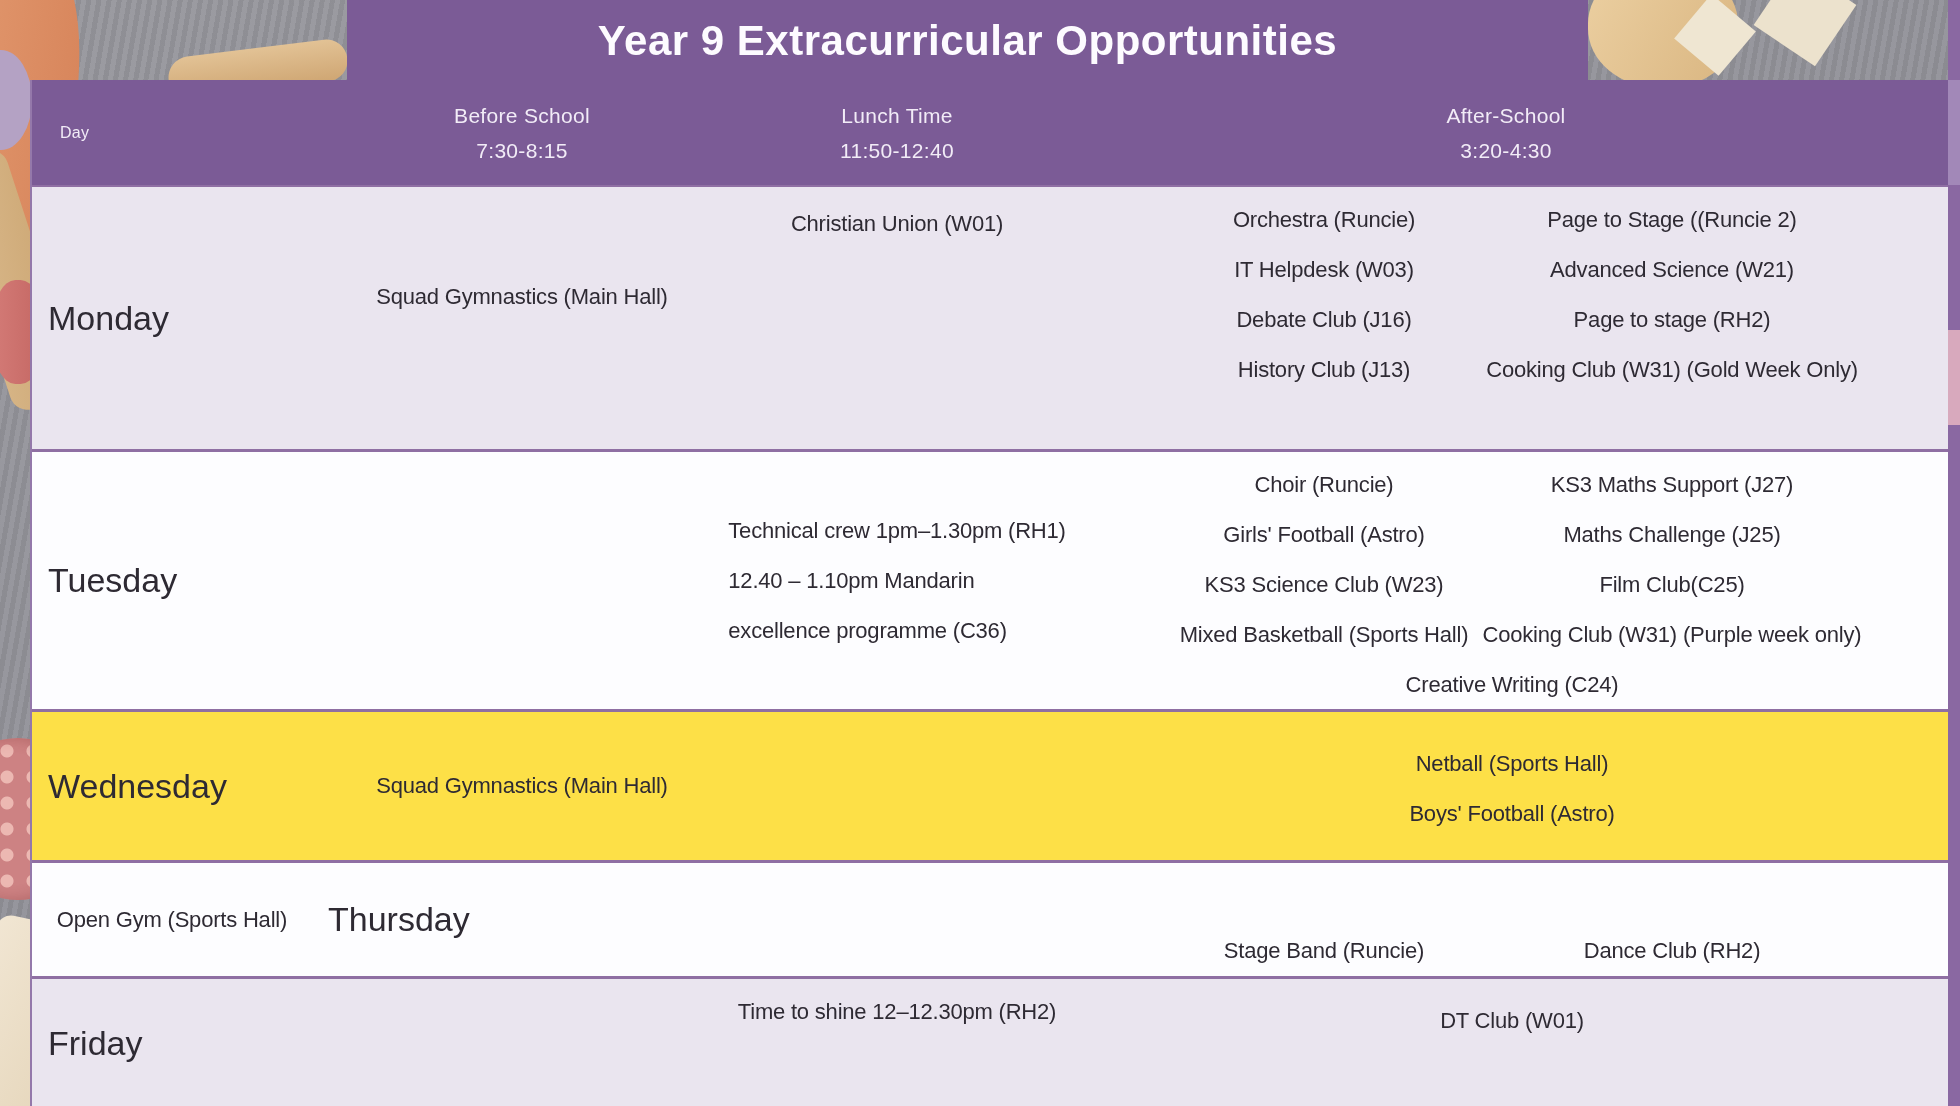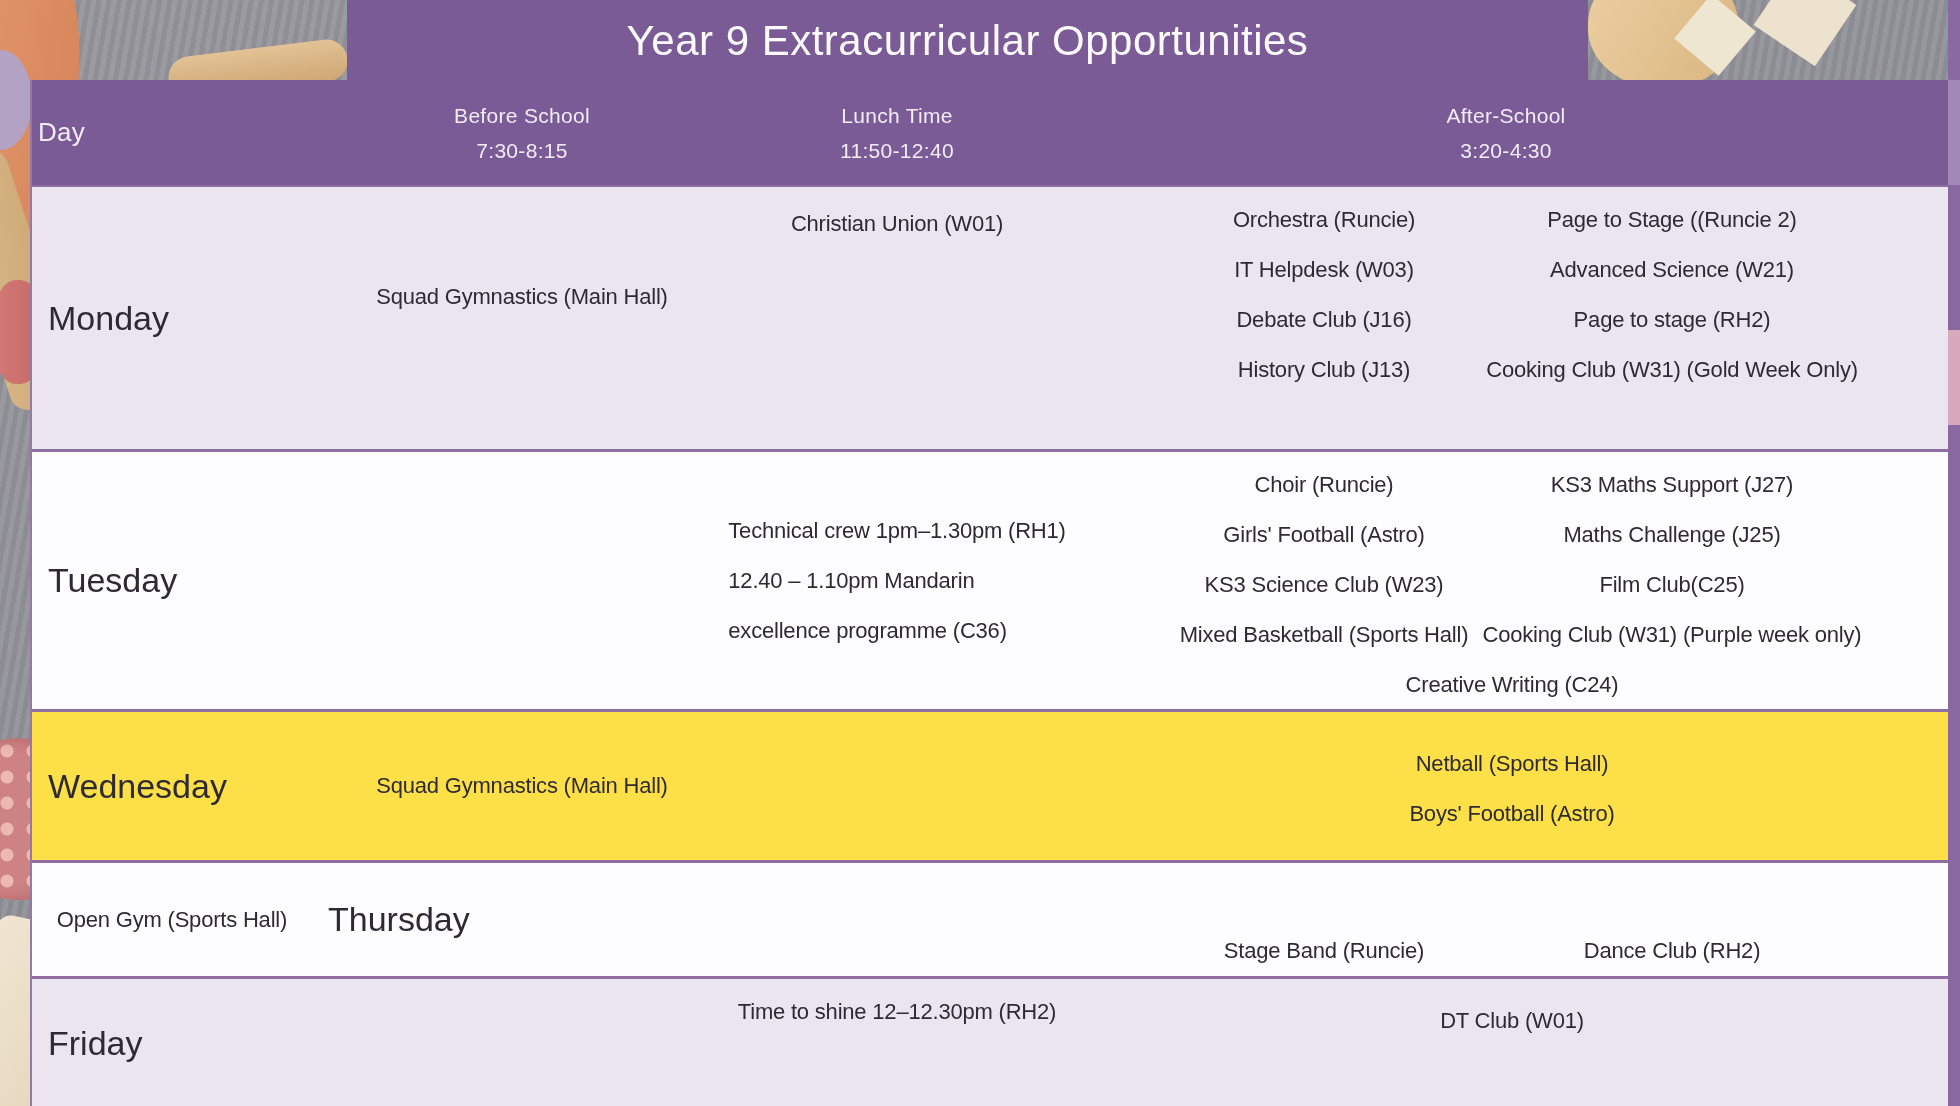--- a/index.html
+++ b/index.html
@@ -35,32 +35,32 @@
   .cream-diamond-1{left:1686px;top:6px;width:58px;height:58px;background:#efe6d2;transform:rotate(40deg)}
   .cream-diamond-2{left:1768px;top:-22px;width:74px;height:74px;background:#ece2cd;transform:rotate(34deg)}
   
   .right-strip{position:absolute;left:1948px;top:0;width:12px;height:1106px;background:#8a68a2;z-index:3}
   .right-strip .seg-light{position:absolute;left:0;top:80px;width:12px;height:105px;background:#a288b8}
   .right-strip .seg-pink{position:absolute;left:0;top:330px;width:12px;height:95px;background:#d8a9bd}
 
   
   .title-band{position:absolute;left:347px;top:0;width:1241px;height:82px;background:#7b5b96;
     z-index:2;display:flex;align-items:center;justify-content:center}
-  .title-band h1{margin:7px;font-size:42px;font-weight:400;letter-spacing:.5px;color:#fdfbff;
+  .title-band h1{margin:7px;font-size:42px;font-weight:700;letter-spacing:.5px;color:#fdfbff;
     font-stretch:condensed;white-space:nowrap}
 
   
   .schedule{position:absolute;left:30px;top:80px;width:1922px;z-index:2;
     border-left:2px solid #9478aa;border-right:2px solid #9478aa;box-sizing:border-box;
     color:#2e2a33;font-stretch:condensed}
   .grid-cols{display:grid;grid-template-columns:280px 420px 330px 1fr}
   .thead{height:105px;background:#7b5b96;color:#f2ecf7}
   .th{display:flex;flex-direction:column;align-items:center;justify-content:center;
     line-height:35px;font-size:21px;letter-spacing:.3px;white-space:nowrap}
-  .th-day{align-items:flex-start;justify-content:center;padding-left:6px;font-size:26px}
+  .th-day{align-items:flex-start;justify-content:center;padding-left:28px;font-size:16px}
   .row{position:relative;border-top:3px solid #8f6fa3}
   .row-0{height:262px;background:#eae5ef;border-top-width:2px}
   .row-1{height:257px;background:#fdfdff}
   .row-2{height:148px;background:#fde047}
   .row-3{height:113px;background:#fdfdff}
   .row-4{height:129px;background:#eae5ef;border-bottom:none}
   .cell{position:relative}
   .cell-day{display:flex;align-items:center;padding-left:16px;font-size:34px;white-space:nowrap}
   .cell-before,.cell-lunch{display:flex;justify-content:center;align-items:center;}
   .stack{line-height:50px}

